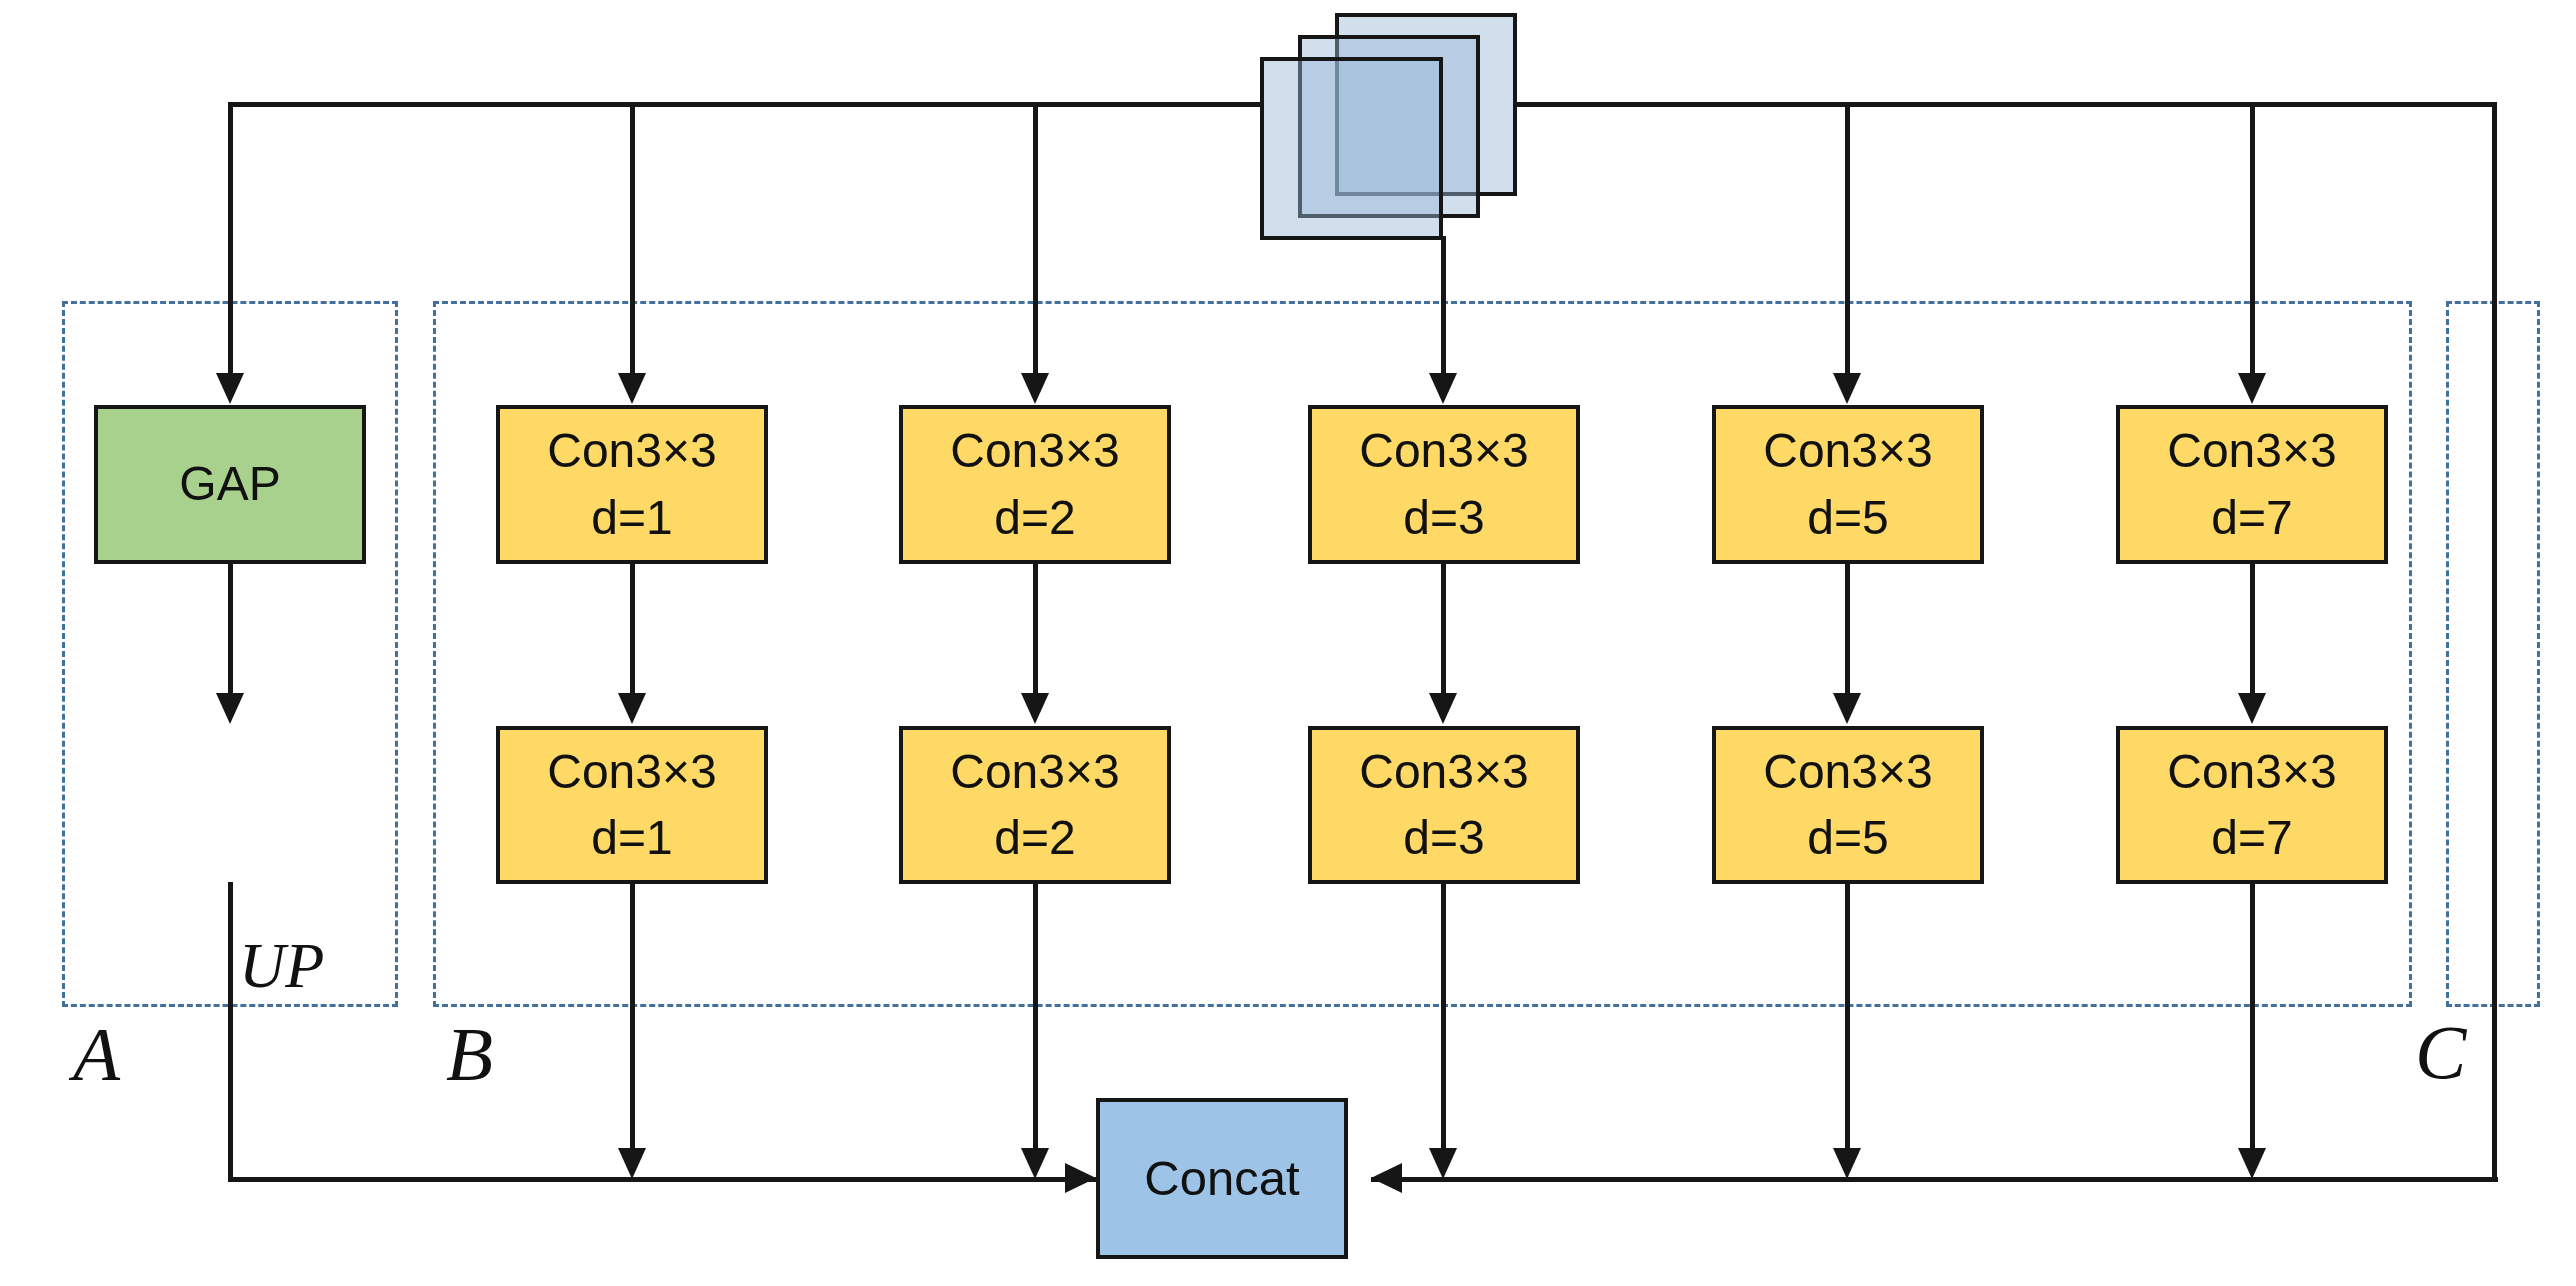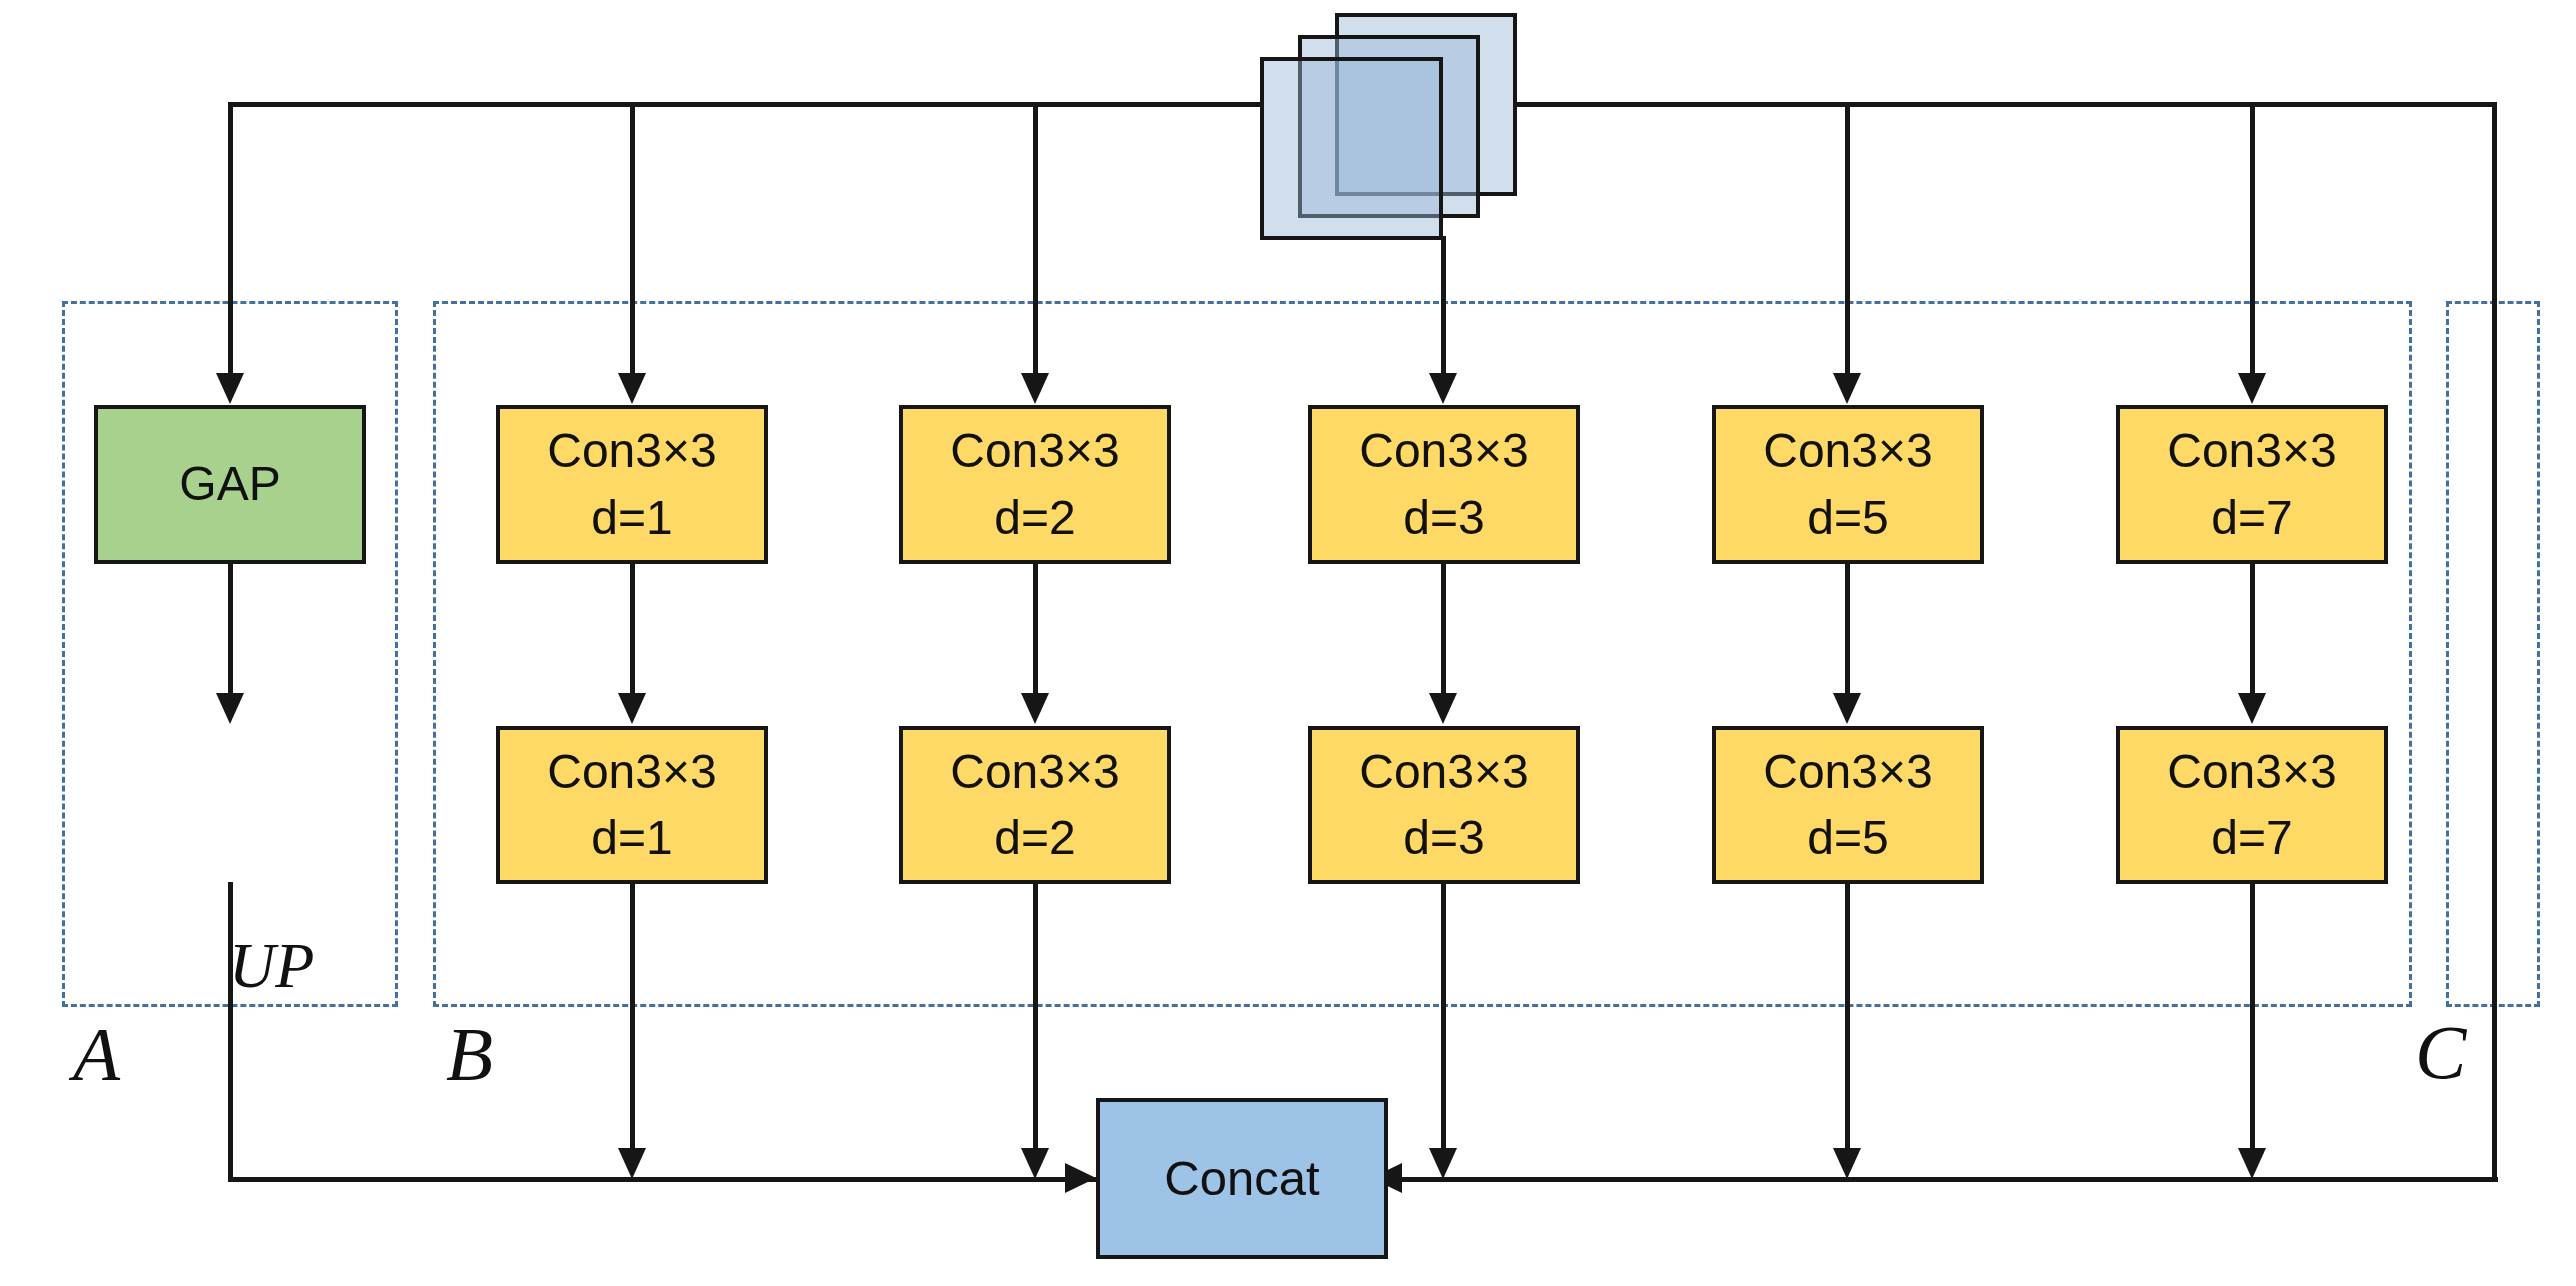--- a/index.html
+++ b/index.html
@@ -50,21 +50,21 @@
   </div>
 
   <div class="vline" style="left:228px;top:102px;height:272px;"></div>
   <div class="arrow-down" style="left:216px;top:373px;"></div>
   <div class="node gap" style="left:94px;top:405px;width:272px;height:159px;">
     <span>GAP</span>
   </div>
   <div class="vline" style="left:228px;top:562px;height:137px;"></div>
   <div class="arrow-down" style="left:216px;top:693px;"></div>
   <div class="vline" style="left:228px;top:882px;height:300px;"></div>
-  <div class="uplabel" style="left:229px;top:934px;">UP</div>
+  <div class="uplabel" style="left:239px;top:934px;">UP</div>
 
   <div class="vline" style="left:630px;top:102px;height:272px;"></div>
   <div class="arrow-down" style="left:618px;top:373px;"></div>
   <div class="node conv3" style="left:496px;top:405px;width:272px;height:159px;">
     <span>Con3×3</span>
     <span>d=1</span>
   </div>
   <div class="vline" style="left:630px;top:562px;height:137px;"></div>
   <div class="arrow-down" style="left:618px;top:693px;"></div>
   <div class="node conv3" style="left:496px;top:726px;width:272px;height:158px;">
@@ -134,21 +134,21 @@
   <div class="vline" style="left:2250px;top:882px;height:270px;"></div>
   <div class="arrow-down" style="left:2238px;top:1148px;"></div>
 
   <div class="vline" style="left:2492px;top:102px;height:1079px;"></div>
 
   <div class="hline" style="left:228px;top:1177px;width:868px;"></div>
   <div class="arrow-right" style="left:1065px;top:1163px;"></div>
   <div class="hline" style="left:1371px;top:1177px;width:1127px;"></div>
   <div class="arrow-left" style="left:1371px;top:1163px;"></div>
 
-  <div class="node concat" style="left:1096px;top:1098px;width:292px;height:161px;">
+  <div class="node concat" style="left:1096px;top:1098px;width:252px;height:161px;">
     <span>Concat</span>
   </div>
 
   <div class="glabel" style="left:73px;top:1016px;">A</div>
   <div class="glabel" style="left:446px;top:1016px;">B</div>
   <div class="glabel" style="left:2415px;top:1014px;">C</div>
 
 </div>
 
 

